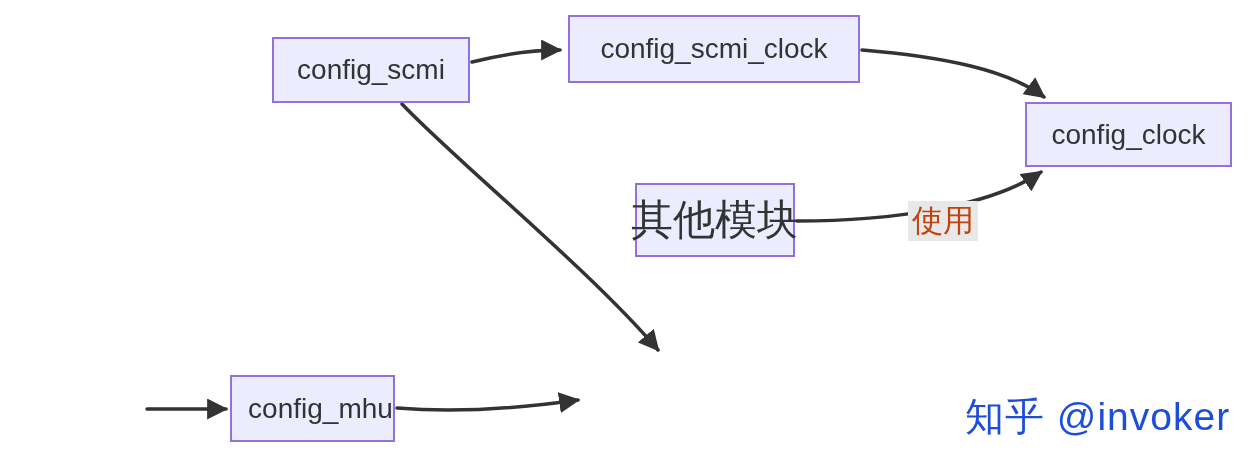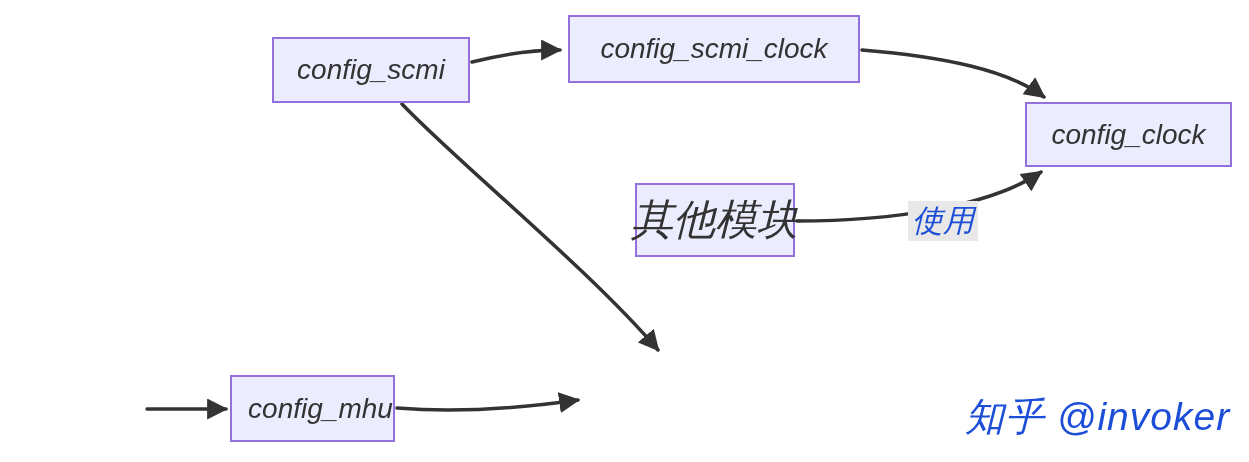--- a/index.html
+++ b/index.html
@@ -7,21 +7,20 @@
     padding: 0;
     background: #ffffff;
     font-family: "Liberation Sans", "DejaVu Sans", sans-serif;
   }
   .canvas {
     position: relative;
     width: 1249px;
     height: 462px;
     overflow: hidden;
     background: #ffffff;
-    font-style: italic;
   }
   svg.edges {
     position: absolute;
     left: 0; top: 0;
     width: 1249px;
     height: 462px;
   }
   .edge-path {
     fill: none;
     stroke: #333333;
@@ -38,21 +37,21 @@
     align-items: center;
     justify-content: center;
     font-size: 28px;
     white-space: nowrap;
   }
   .node.cjk { font-size: 42px; }
   .edge-label {
     position: absolute;
     box-sizing: border-box;
     background: #e8e8e8;
-    color: #1d4ed8;
+    color: #c2410c;
     font-size: 31px;
     display: flex;
     align-items: center;
     justify-content: center;
     white-space: nowrap;
   }
   .watermark {
     position: absolute;
     color: #1d4ed8;
     font-size: 39px;

